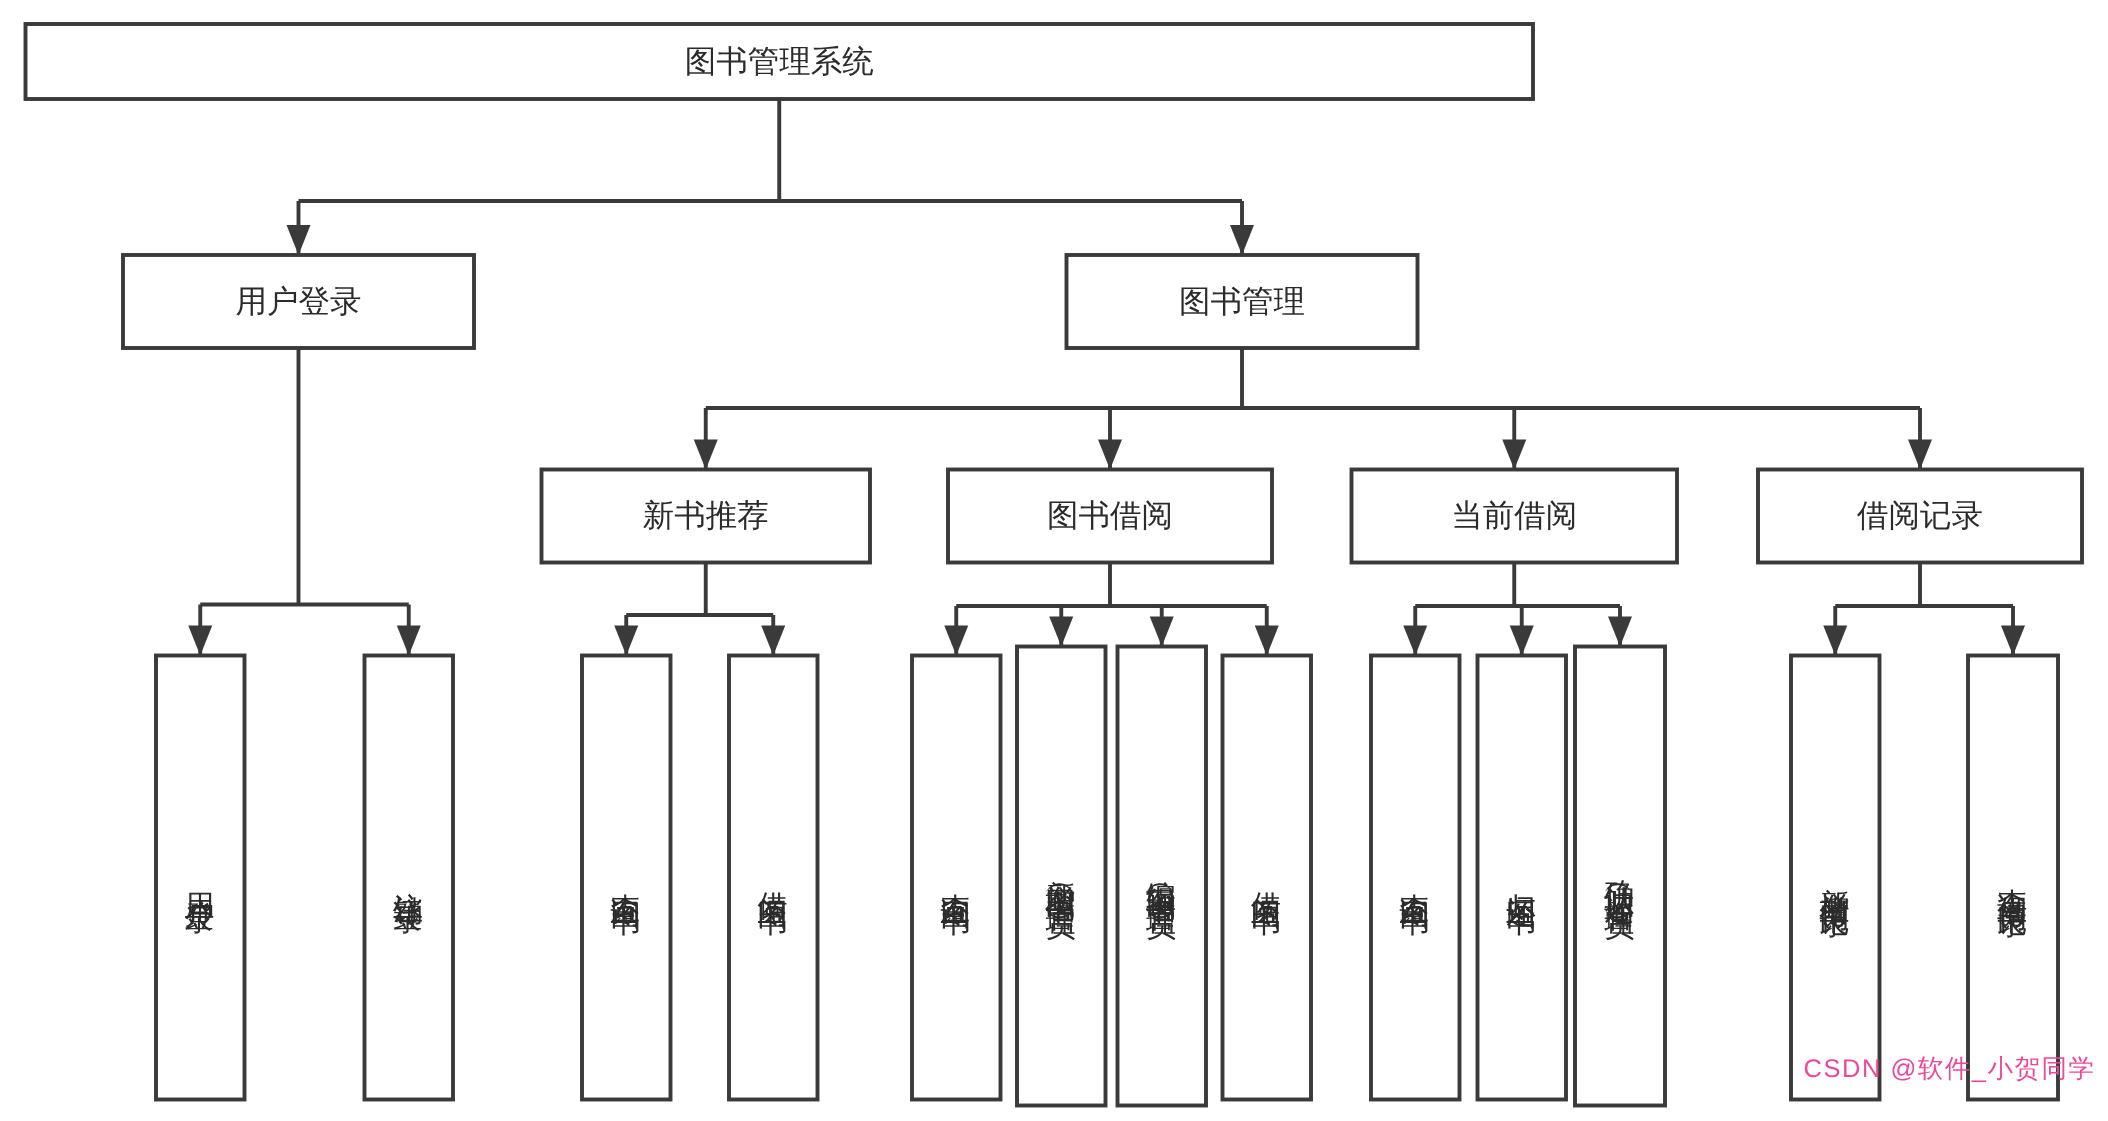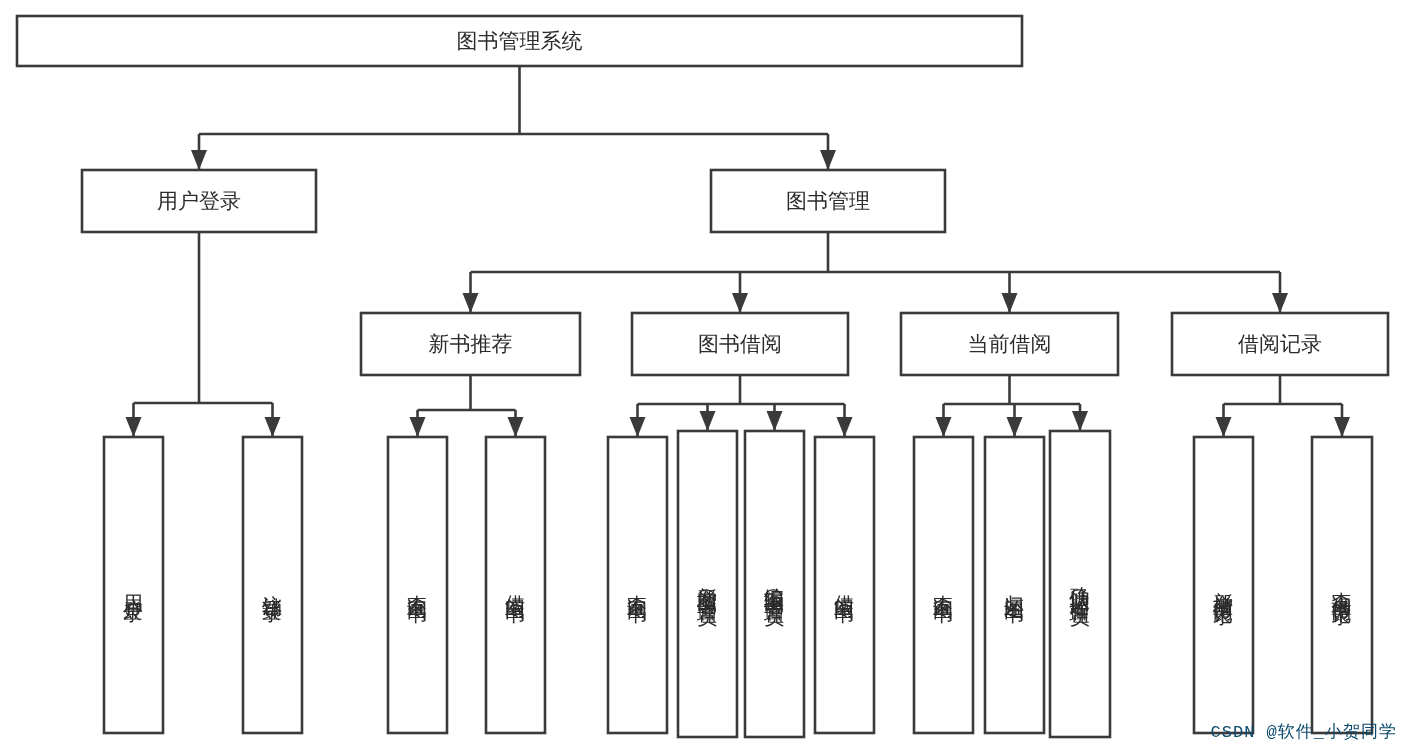--- a/index.html
+++ b/index.html
@@ -46,24 +46,24 @@
     font-size:20px;
     line-height:1;
     letter-spacing:3px;
     color:#2b2b2b;
     white-space:nowrap;
     text-align:center;
   }
   .watermark{
     position:absolute;
     right:8px;
-    bottom:4px;
-    font-family:Liberation Mono, monospace;
+    bottom:23px;
+    font-family:Liberation Sans, sans-serif;
     font-size:17px;
-    color:#0c4a6e;
+    color:#ec4899;
     letter-spacing:1px;
     white-space:nowrap;
   }
 </style>
 </head>
 <body>
 
 <div id="diagram-root">
 
   <svg id="flow" viewBox="0 0 1405 747" xmlns="http://www.w3.org/2000/svg">

